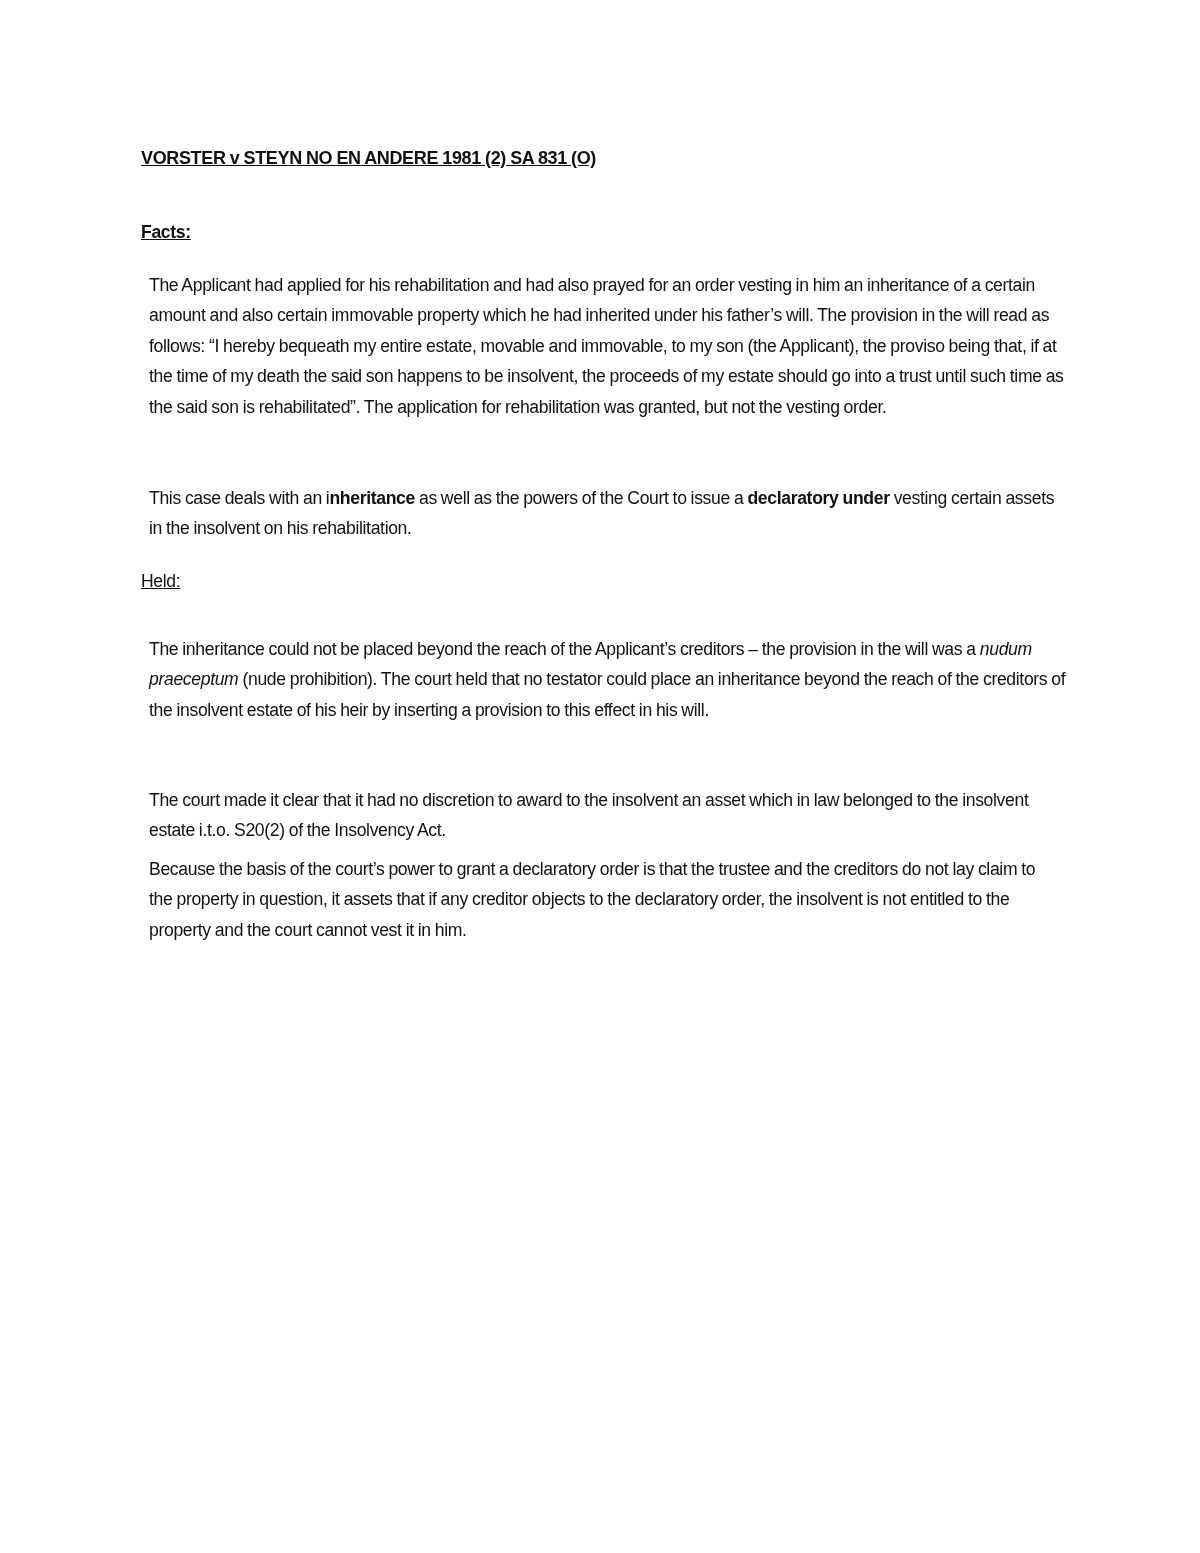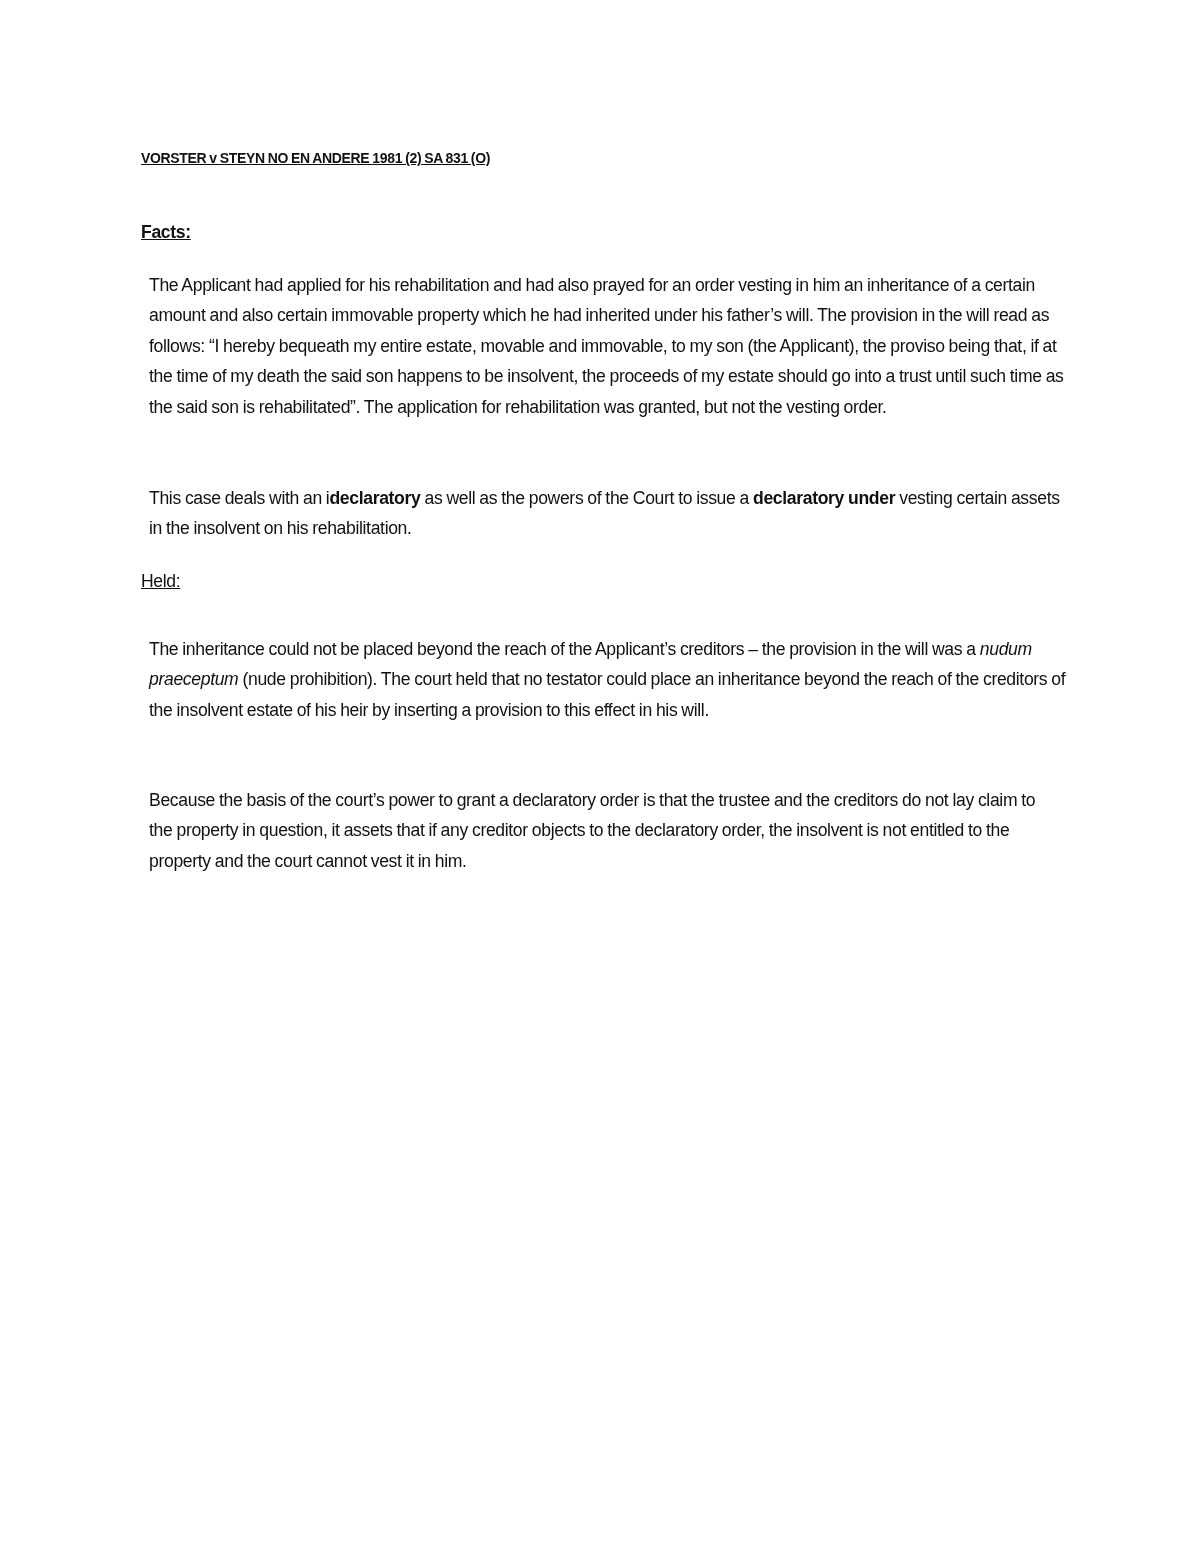--- a/index.html
+++ b/index.html
@@ -6,21 +6,21 @@
   body { width: 1200px; height: 1553px; position: relative; overflow: hidden; }
   .page {
     position: absolute; left: 141px; top: 0; width: 920px;
     font-family: "Liberation Sans", sans-serif;
     color: #111111;
     font-size: 17.6px;
     letter-spacing: -0.35px;
     word-spacing: -0.5px;
   }
   .line-block { position: absolute; left: 0; width: 920px; line-height: 30.4px; }
-  .title { top: 143px; font-weight: bold; text-decoration: underline; font-size: 14px; line-height: 30px; white-space: nowrap; }
+  .title { top: 143px; font-weight: bold; text-decoration: underline; font-size: 18px; line-height: 30px; white-space: nowrap; }
   .h-facts { top: 217px; font-weight: bold; text-decoration: underline; }
   .h-held { top: 566px; text-decoration: underline; }
   .p-facts { top: 262px; }
   .p-summary { top: 475px; }
   .p-held1 { top: 626px; }
   .p-held2 { top: 777px; }
   .b { font-weight: bold; }
   .i { font-style: italic; }
   p { margin: 8px; }
 </style>
@@ -28,23 +28,24 @@
 <body>
 
 <div class="page">
 
   <div class="line-block title">VORSTER v STEYN NO EN ANDERE 1981 (2) SA 831 (O)</div>
 
   <div class="line-block h-facts">Facts:</div>
 
   <p class="line-block p-facts">The Applicant had applied for his rehabilitation and had also prayed for an order vesting in him an inheritance of a certain amount and also certain immovable property which he had inherited under his father’s will. The provision in the will read as follows: “I hereby bequeath my entire estate, movable and immovable, to my son (the Applicant), the proviso being that, if at the time of my death the said son happens to be insolvent, the proceeds of my estate should go into a trust until such time as the said son is rehabilitated”. The application for rehabilitation was granted, but not the vesting order.</p>
 
-  <p class="line-block p-summary"><span>This case deals with an i</span><span class="b">declaratory</span><span> as well as the powers of the Court to issue a </span><span class="b">declaratory under</span><span> vesting certain assets in the insolvent on his rehabilitation.</span></p>
+  <p class="line-block p-summary"><span>This case deals with an i</span><span class="b">nheritance</span><span> as well as the powers of the Court to issue a </span><span class="b">declaratory under</span><span> vesting certain assets in the insolvent on his rehabilitation.</span></p>
 
   <div class="line-block h-held">Held:</div>
 
   <p class="line-block p-held1"><span>The inheritance could not be placed beyond the reach of the Applicant’s creditors – the provision in the will was a </span><span class="i">nudum praeceptum</span><span> (nude prohibition). The court held that no testator could place an inheritance beyond the reach of the creditors of the insolvent estate of his heir by inserting a provision to this effect in his will.</span></p>
 
   <div class="line-block p-held2">
+    <p>The court made it clear that it had no discretion to award to the insolvent an asset which in law belonged to the insolvent estate i.t.o. S20(2) of the Insolvency Act.</p>
     <p>Because the basis of the court’s power to grant a declaratory order is that the trustee and the creditors do not lay claim to the property in question, it assets that if any creditor objects to the declaratory order, the insolvent is not entitled to the property and the court cannot vest it in him.</p>
   </div>
 
 </div>
 
 </body></html>

